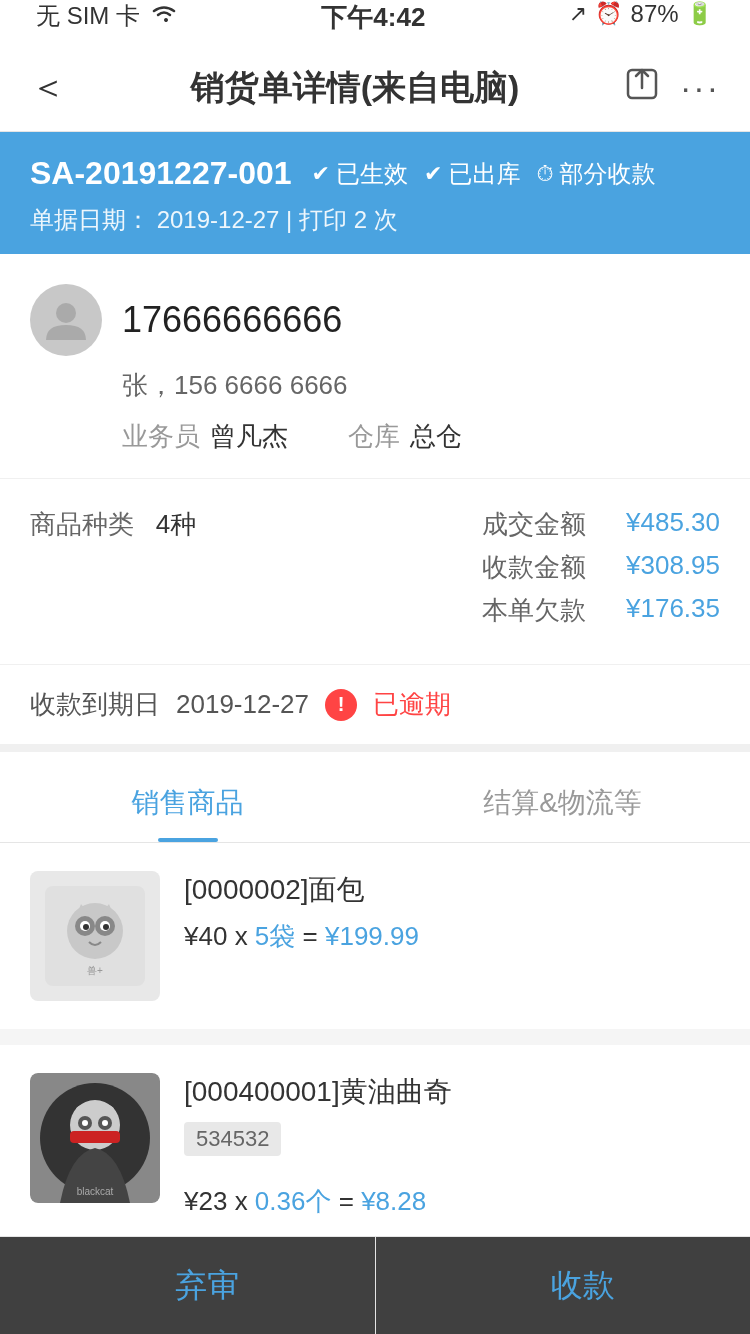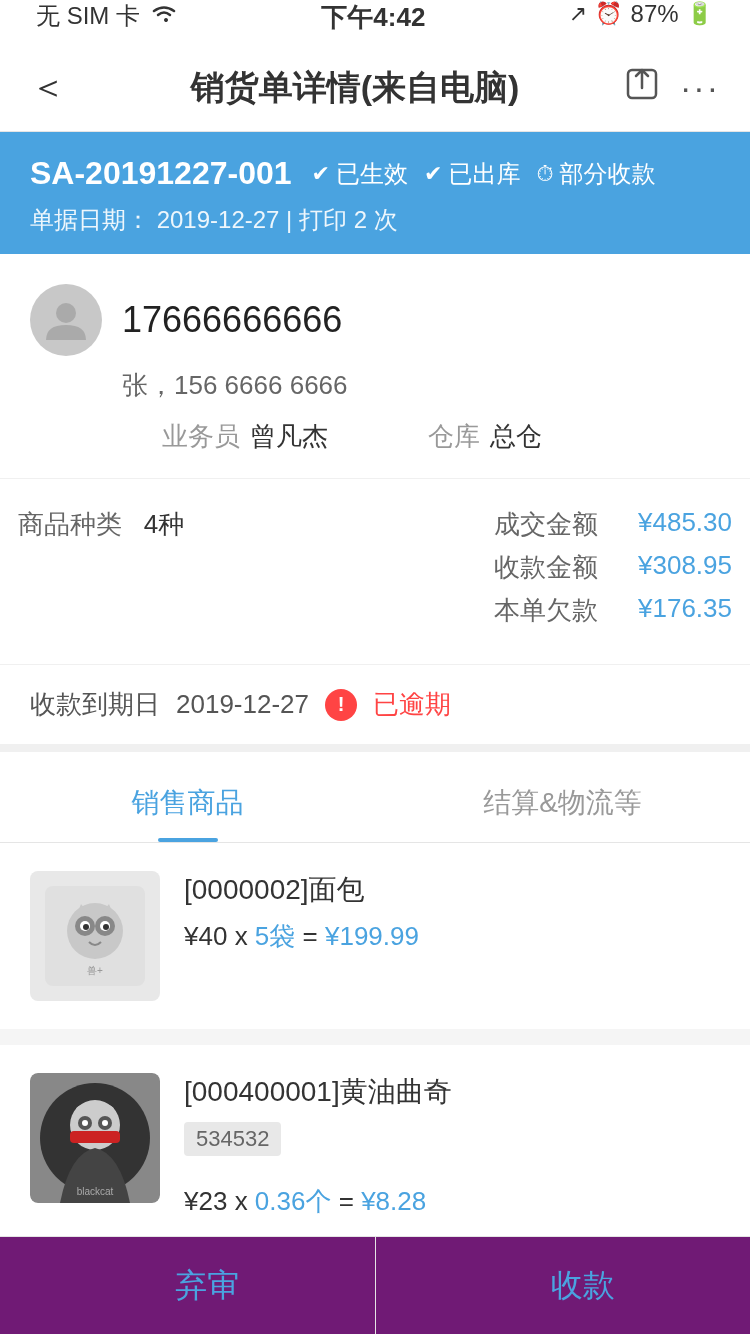--- a/index.html
+++ b/index.html
@@ -132,27 +132,27 @@
       margin-bottom: 16px;
     }
     .customer-meta {
       display: flex;
       gap: 60px;
       margin-left: 92px;
       font-size: 26px;
       color: #666;
     }
     .customer-meta-item { display: flex; gap: 10px; }
-    .meta-label { color: #999; margin-left: 40px; }
+    .meta-label { color: #999; }
     .meta-value { color: #333; }
 
     
     .summary-section {
       background: #fff;
-      padding: 28px 18px;
+      padding: 28px 30px;
       border-bottom: 1px solid #f0f0f0;
       display: flex;
       justify-content: space-between;
       align-items: flex-start;
     }
     .summary-left { font-size: 26px; color: #666; }
     .summary-kinds { color: #333; font-weight: 500; }
     .summary-right { text-align: right; }
     .summary-row {
       display: flex;
@@ -288,21 +288,21 @@
       display: flex;
     }
     .bottom-btn {
       flex: 1;
       display: flex;
       align-items: center;
       justify-content: center;
       font-size: 32px;
       cursor: pointer;
       border: none;
-      background: #701a75;
+      background: #404040;
       padding-left: 40px;
     }
     .bottom-btn.cancel { color: #4aa3e0; border-right: 1px solid #e5e5e5; }
     .bottom-btn.confirm { color: #4aa3e0; }
   </style>
 </head>
 <body>
 
 <div class="status-bar">
   <div class="status-bar-left">

